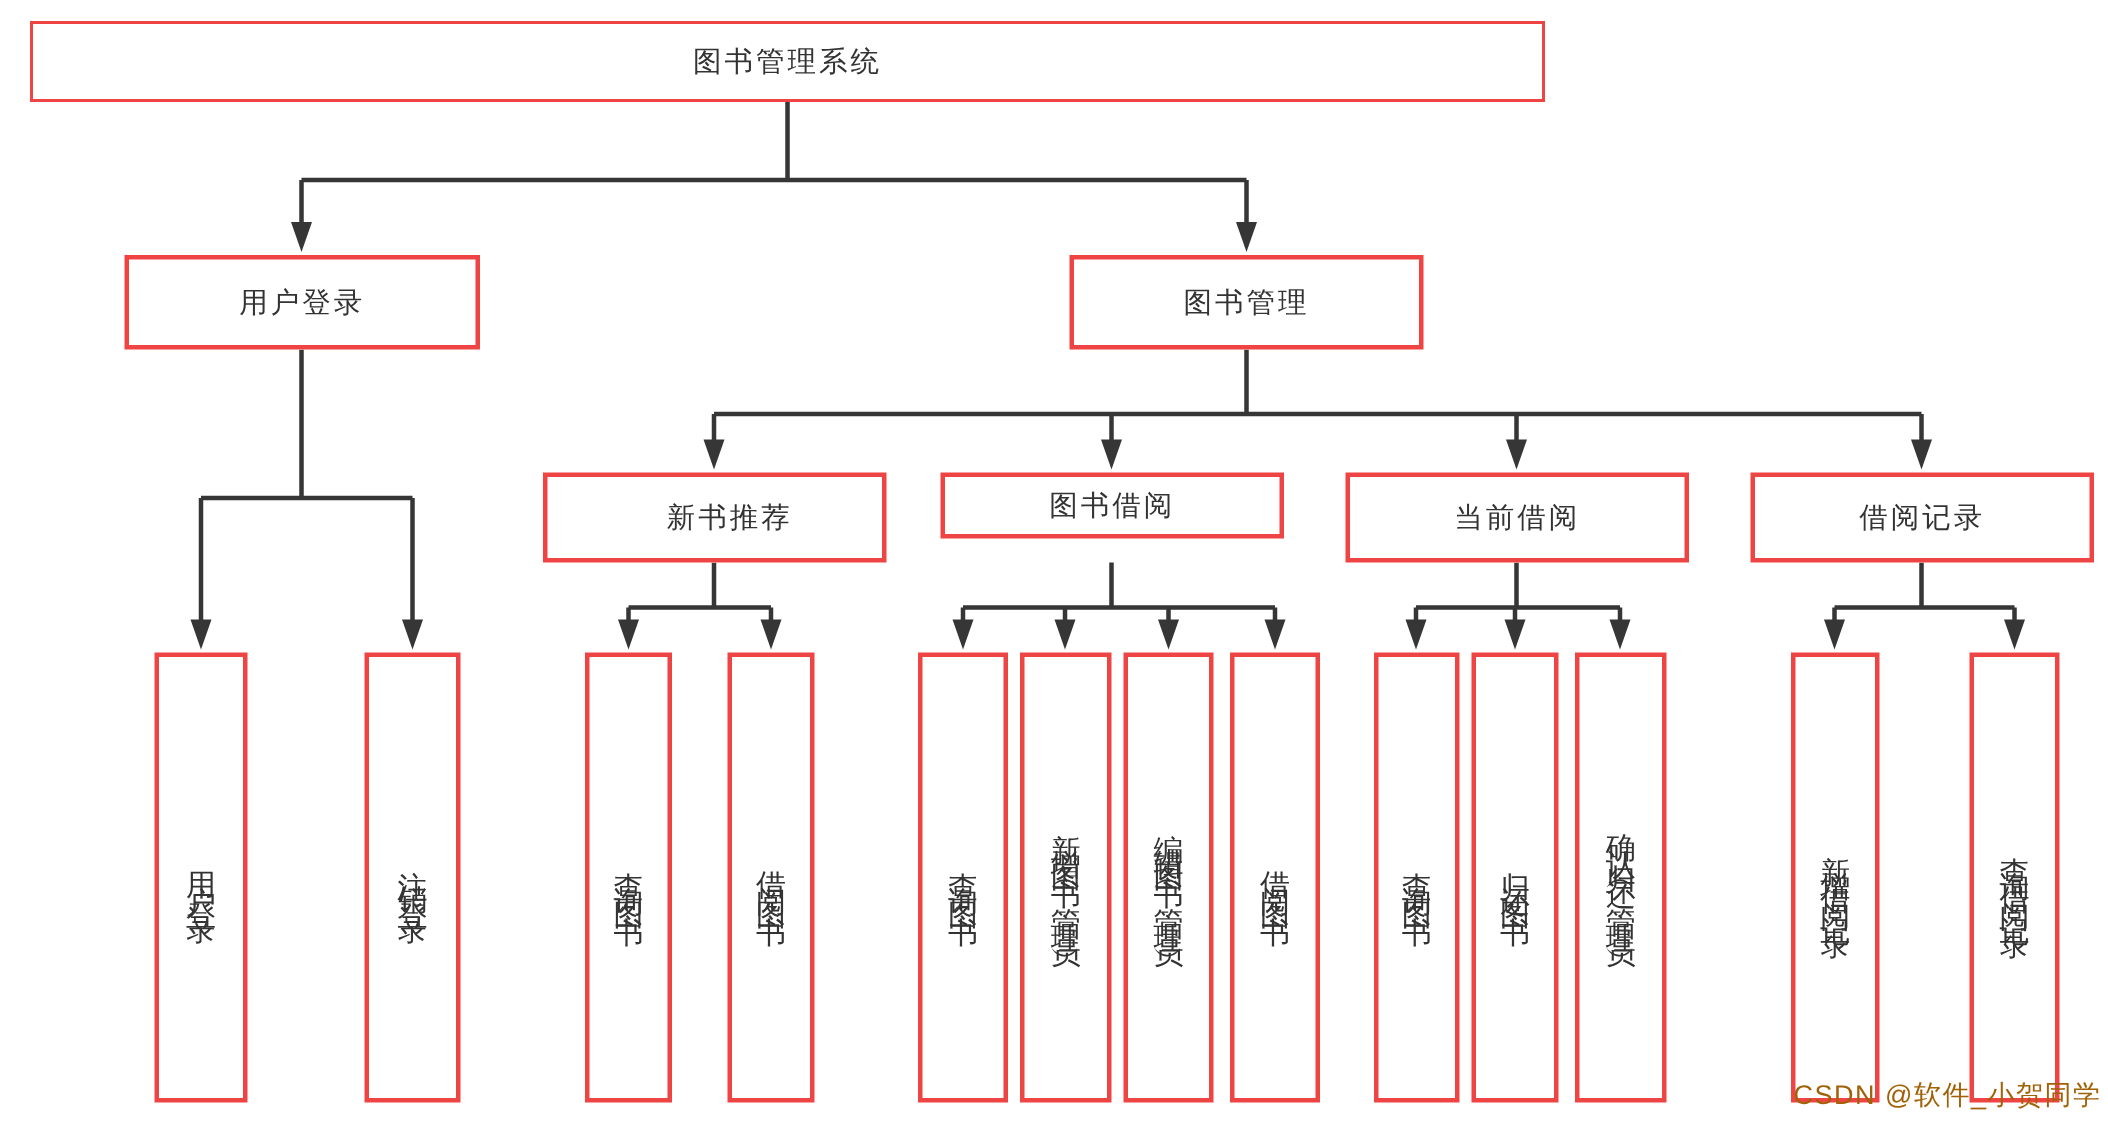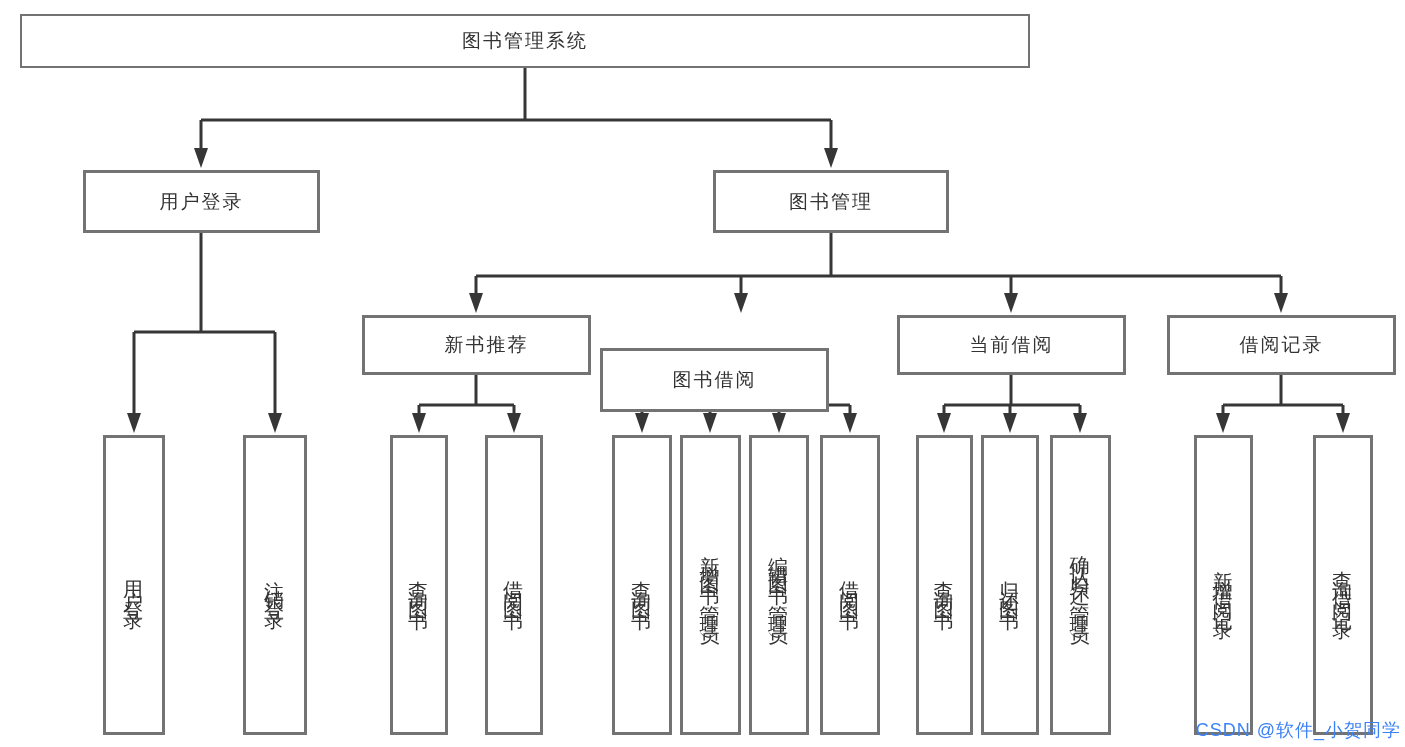--- a/index.html
+++ b/index.html
@@ -21,21 +21,21 @@
     stroke: #363636;
     stroke-width: 3;
     fill: none;
   }
   #connector-layer polygon {
     fill: #363636;
     stroke: none;
   }
   .node {
     position: absolute;
-    border: 3px solid #737373;
+    border: 3px solid #ef4444;
     background: #ffffff;
     display: flex;
     align-items: center;
     justify-content: center;
     color: #333333;
   }
   .node-root { border-width: 2px; }
   .hlabel {
     font-size: 19px;
     letter-spacing: 2px;
@@ -48,21 +48,21 @@
     font-size: 20px;
     letter-spacing: 10px;
     color: #333333;
     white-space: nowrap;
   }
   .watermark {
     position: absolute;
     right: 4px;
     bottom: 5px;
     font-size: 18px;
-    color: #3b82f6;
+    color: #a16207;
     letter-spacing: 1px;
     white-space: nowrap;
   }
 </style>
 </head>
 <body>
 
 <div id="canvas">
 
   <svg id="connector-layer" viewBox="0 0 1405 747" xmlns="http://www.w3.org/2000/svg">
@@ -108,21 +108,21 @@
   <div class="node" style="left:83px; top:170px; width:237px; height:63px;">
     <span class="hlabel">用户登录</span>
   </div>
   <div class="node" style="left:713px; top:170px; width:236px; height:63px;justify-content:center;">
     <span class="hlabel">图书管理</span>
   </div>
 
   <div class="node" style="left:362px; top:315px; width:229px; height:60px;padding-left:20px;">
     <span class="hlabel">新书推荐</span>
   </div>
-  <div class="node" style="left:600px; top:315px; width:229px; height:64px;margin-top:33px;">
+  <div class="node" style="left:627px; top:315px; width:229px; height:44px;">
     <span class="hlabel">图书借阅</span>
   </div>
   <div class="node" style="left:897px; top:315px; width:229px; height:60px;text-align:center;">
     <span class="hlabel">当前借阅</span>
   </div>
   <div class="node" style="left:1167px; top:315px; width:229px; height:60px;justify-content:center;">
     <span class="hlabel">借阅记录</span>
   </div>
 
   <div class="node" style="left:103px; top:435px; width:62px; height:300px;">

